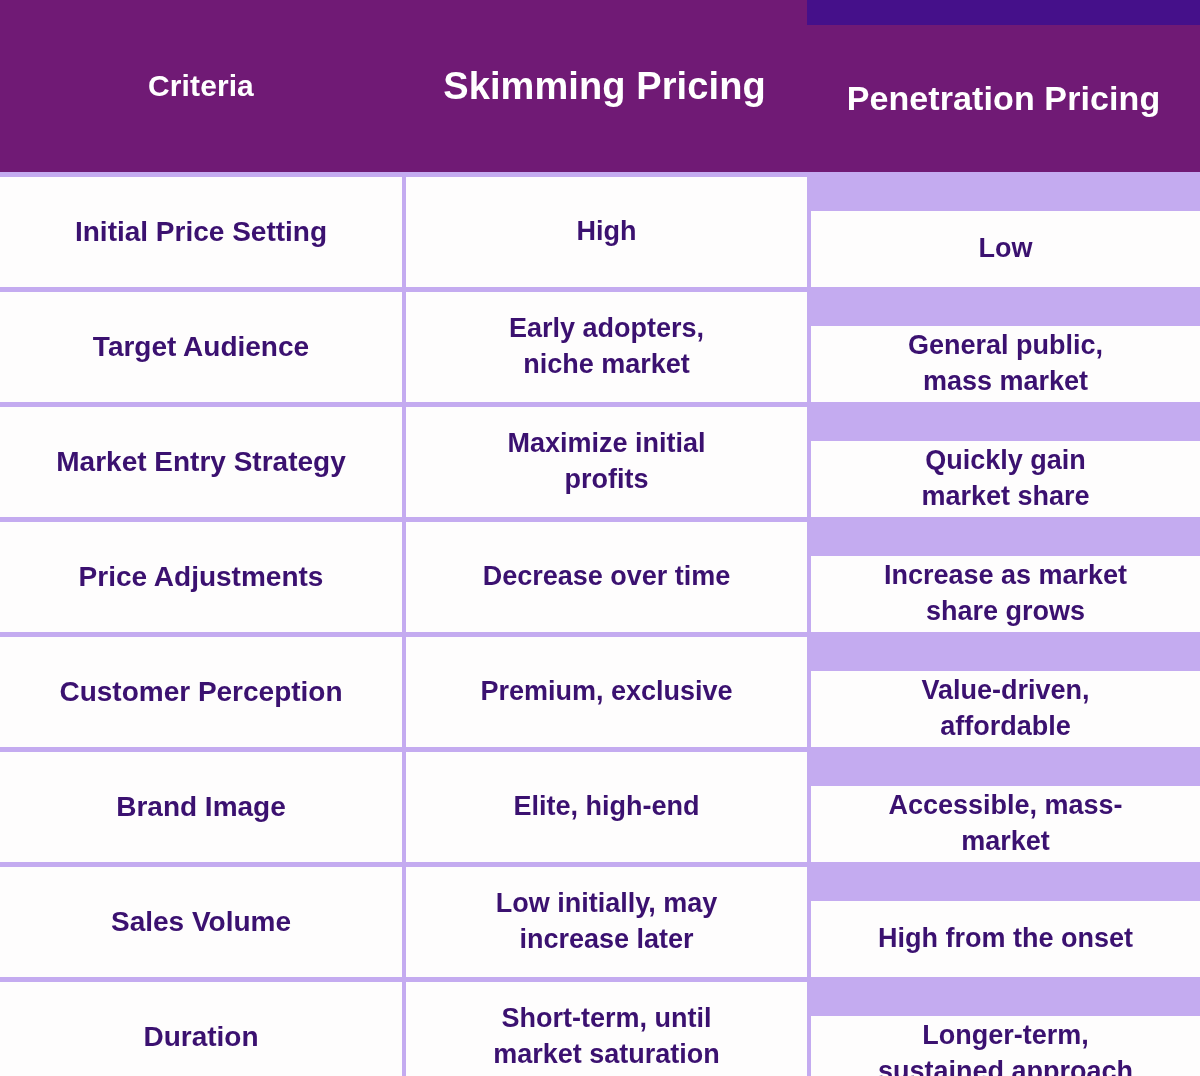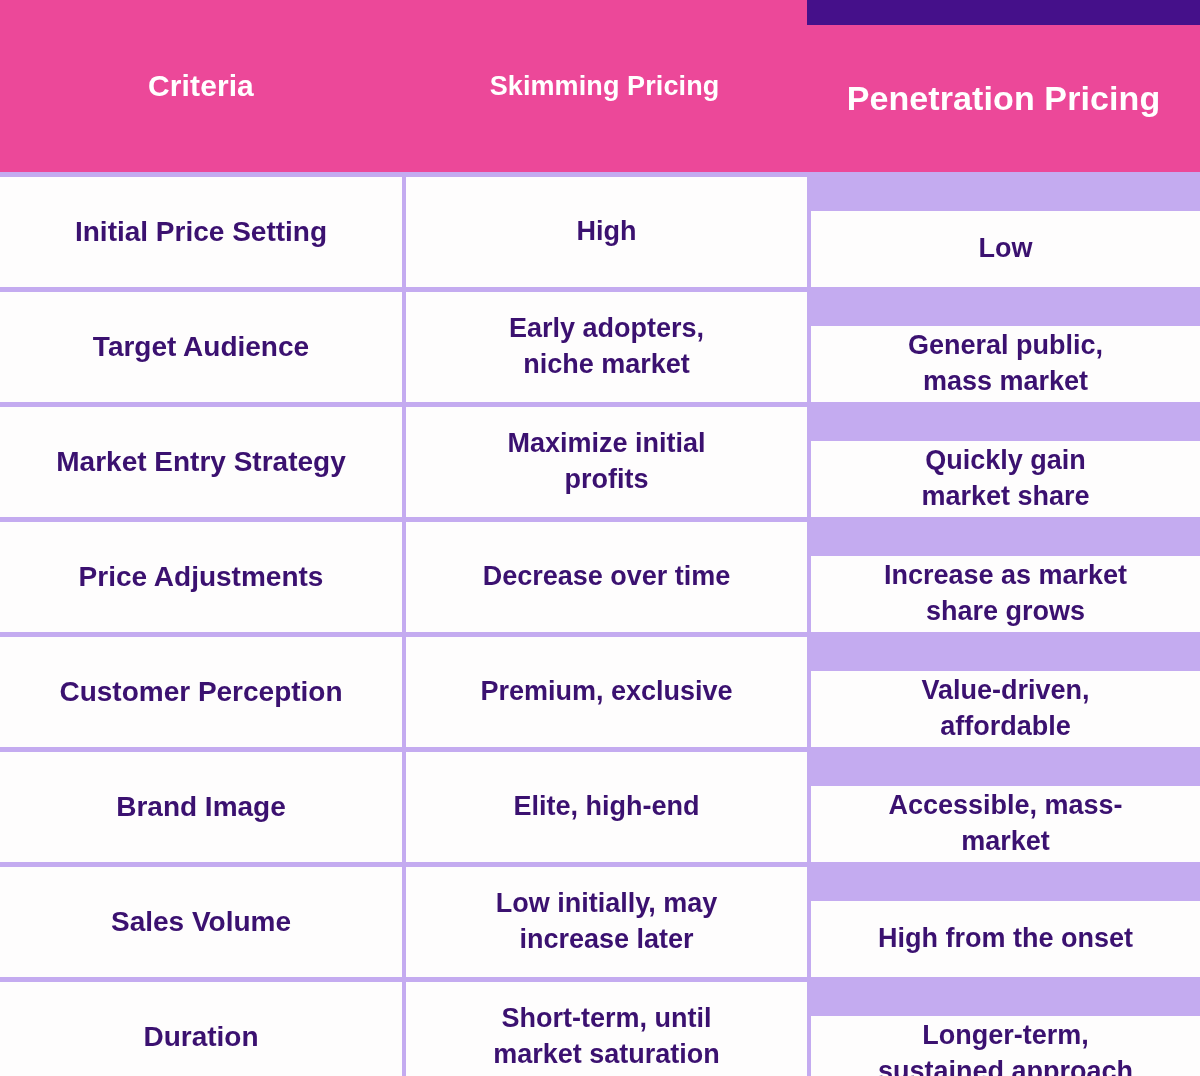--- a/index.html
+++ b/index.html
@@ -25,38 +25,38 @@
   }
 
   
   .header-row {
     display: flex;
     flex: 0 0 172px;
     height: 172px;
     background: #45108a;
   }
   .header-cell {
-    background: #ec4899;
+    background: #701a75;
     display: flex;
     align-items: center;
     justify-content: center;
     text-align: center;
     color: #ffffff;
     font-weight: 700;
     letter-spacing: .1px;
     padding: 3px 10px;
     box-sizing: border-box;
   }
   .header-cell.c1 {
     flex: 0 0 402px;
     font-size: 30px;
   }
   .header-cell.c2 {
     flex: 0 0 405px;
-    font-size: 27px;
+    font-size: 38px;
   }
   .header-cell.c3 {
     flex: 1 1 auto;
     font-size: 34px;
     margin-top: 25px;
   }
 
   
   .body-rows {
     flex: 1 1 auto;

